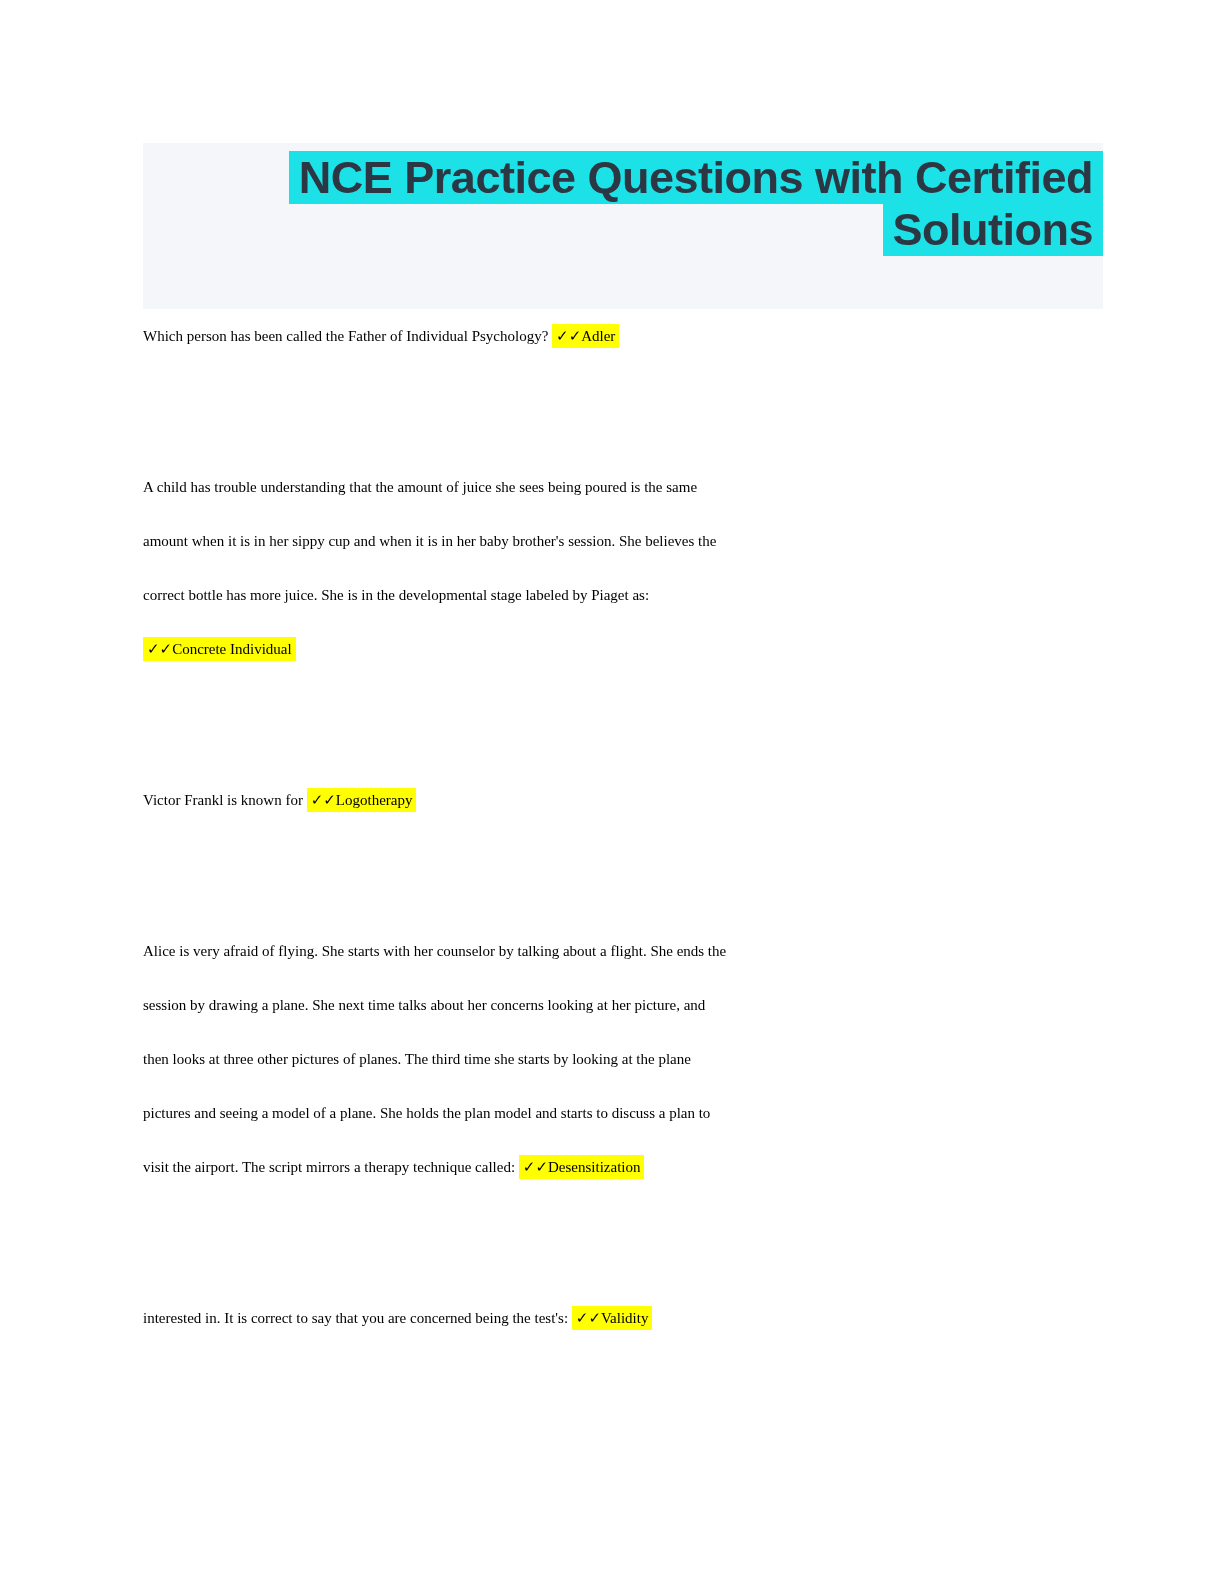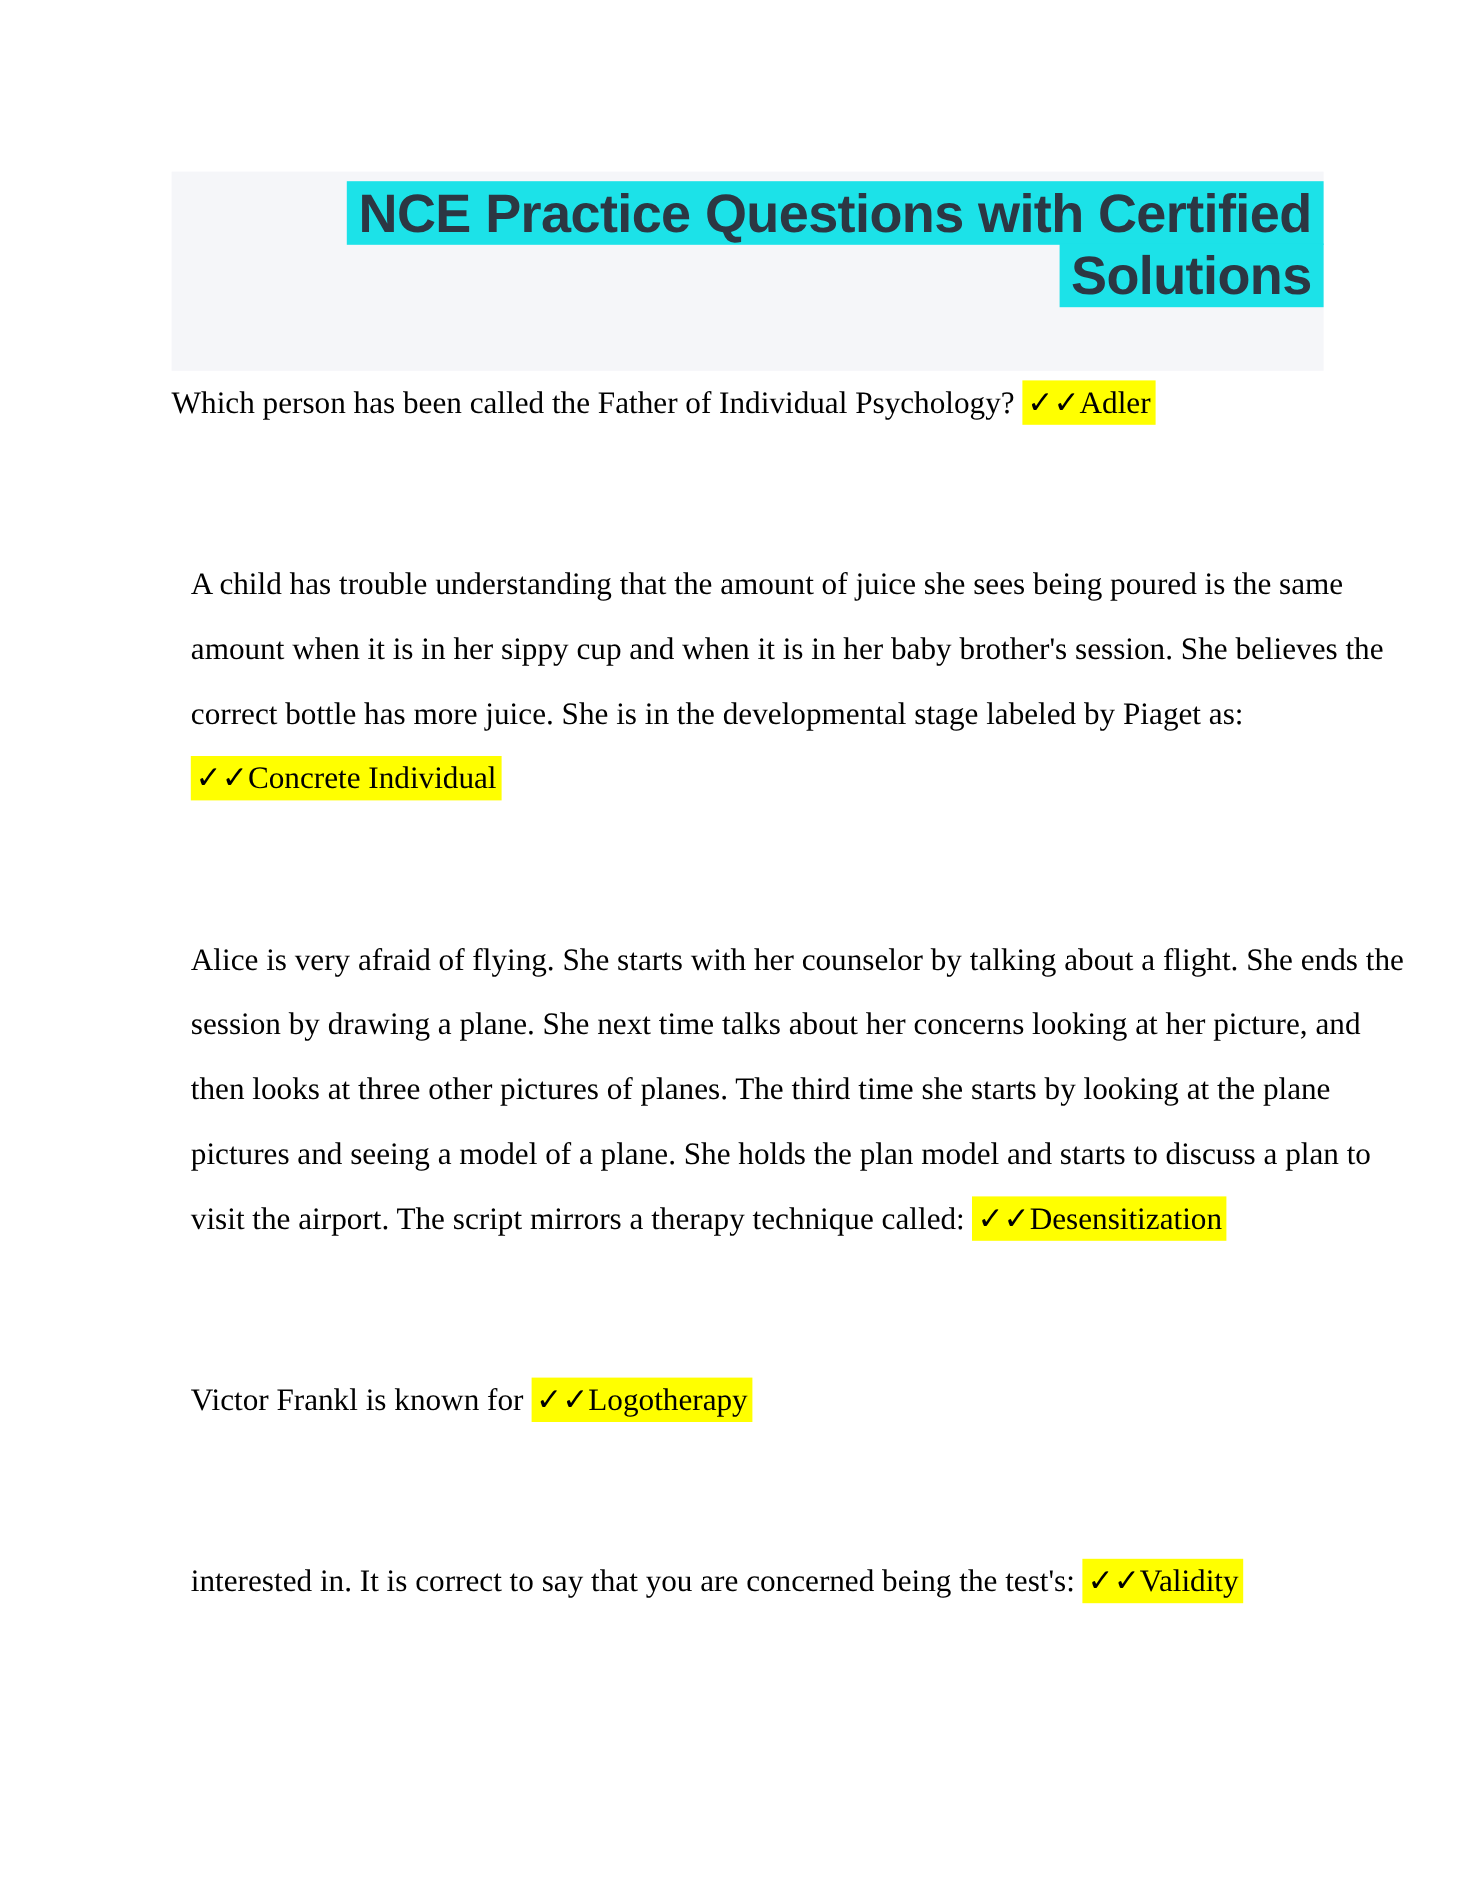--- a/index.html
+++ b/index.html
@@ -38,25 +38,25 @@
     color:var(--title-color);
   }
   .title-line{display:block;text-align:right;}
   .title-hl{
     background:var(--cyan);
     color:inherit;
     padding:1px 10px;
   }
   .content{
     margin:0 100px 0 143px;
-    font-size:26px;
+    font-size:15px;
     line-height:54px;
   }
   .question-block{margin:0;}
-  .question-block:not(:first-child){margin-top:97px;margin-left:16px;}
+  .question-block:not(:first-child){margin-top:97px;}
   .doc-line{
     height:54px;
     white-space:nowrap;
   }
   .hl-answer{
     background:var(--yellow);
     padding:4px 4px;
   }
 </style>
 </head>
@@ -75,27 +75,27 @@
       <section class="question-block">
         <div class="doc-line"><span class="plain-text">Which person has been called the Father of Individual Psychology? </span><span class="hl-answer">✓✓Adler</span></div>
       </section>
       <section class="question-block">
         <div class="doc-line"><span class="plain-text">A child has trouble understanding that the amount of juice she sees being poured is the same</span></div>
         <div class="doc-line"><span class="plain-text">amount when it is in her sippy cup and when it is in her baby brother's session. She believes the</span></div>
         <div class="doc-line"><span class="plain-text">correct bottle has more juice. She is in the developmental stage labeled by Piaget as:</span></div>
         <div class="doc-line"><span class="hl-answer">✓✓Concrete Individual</span></div>
       </section>
       <section class="question-block">
+        <div class="doc-line"><span class="plain-text">Victor Frankl is known for </span><span class="hl-answer">✓✓Logotherapy</span></div>
+      </section>
+      <section class="question-block">
         <div class="doc-line"><span class="plain-text">Alice is very afraid of flying. She starts with her counselor by talking about a flight. She ends the</span></div>
         <div class="doc-line"><span class="plain-text">session by drawing a plane. She next time talks about her concerns looking at her picture, and</span></div>
         <div class="doc-line"><span class="plain-text">then looks at three other pictures of planes. The third time she starts by looking at the plane</span></div>
         <div class="doc-line"><span class="plain-text">pictures and seeing a model of a plane. She holds the plan model and starts to discuss a plan to</span></div>
         <div class="doc-line"><span class="plain-text">visit the airport. The script mirrors a therapy technique called: </span><span class="hl-answer">✓✓Desensitization</span></div>
-      </section>
-      <section class="question-block">
-        <div class="doc-line"><span class="plain-text">Victor Frankl is known for </span><span class="hl-answer">✓✓Logotherapy</span></div>
       </section>
       <section class="question-block">
         <div class="doc-line"><span class="plain-text">interested in. It is correct to say that you are concerned being the test's: </span><span class="hl-answer">✓✓Validity</span></div>
       </section>
     </main>
 
 </div>
 
 </body></html>

